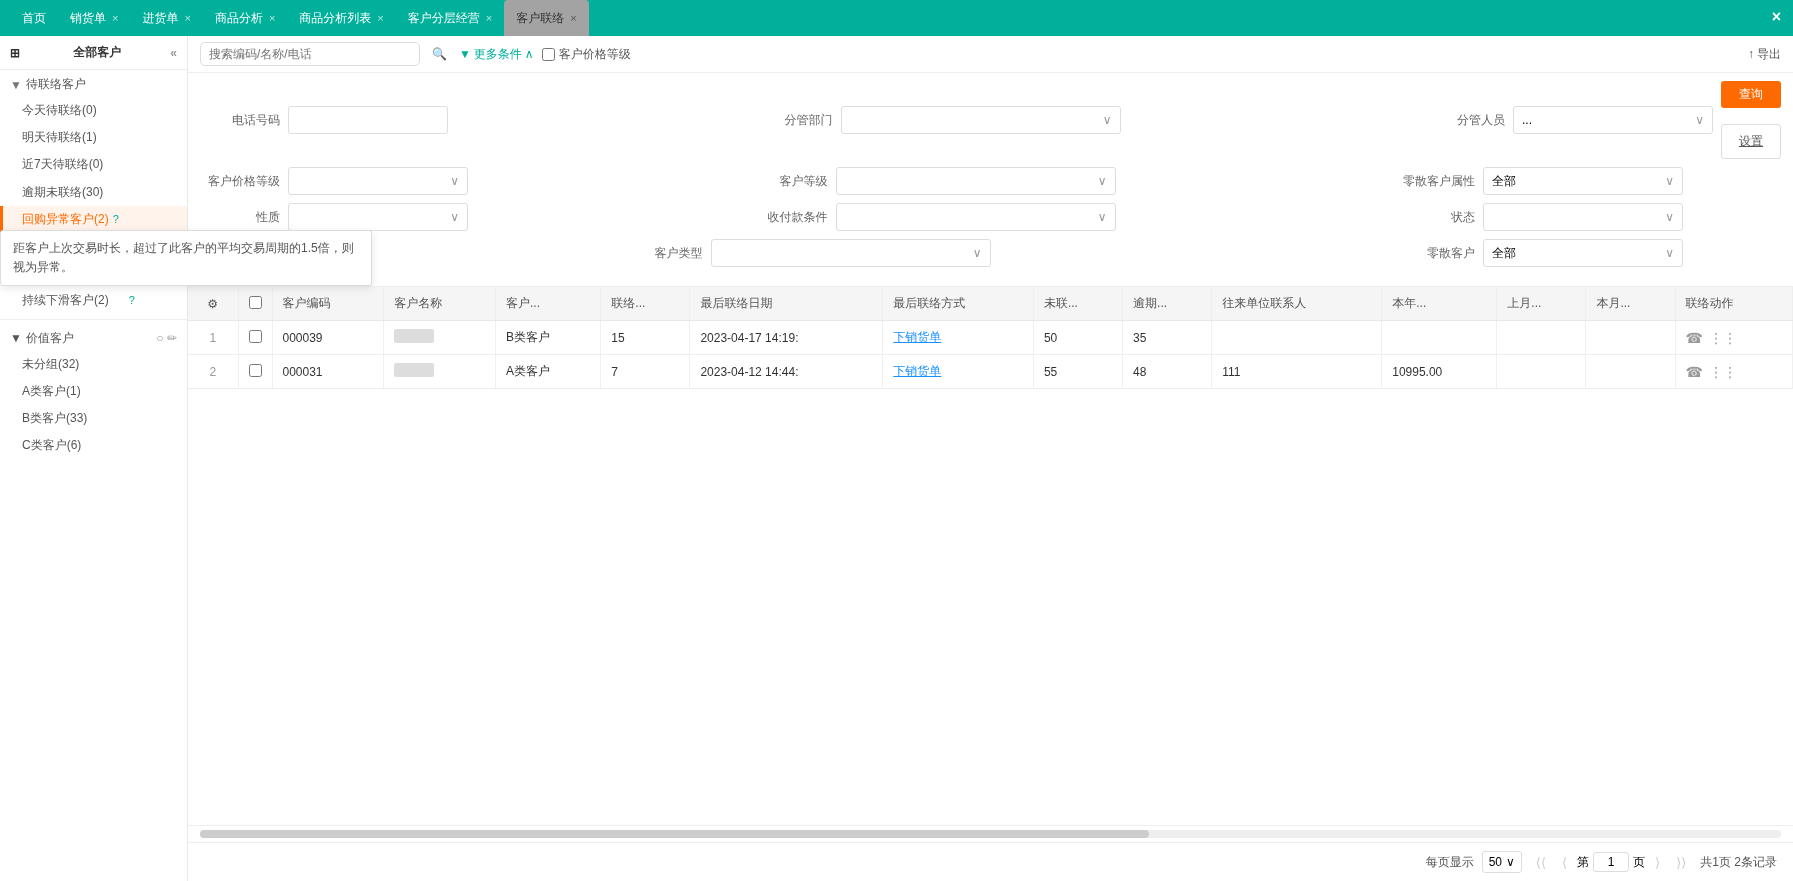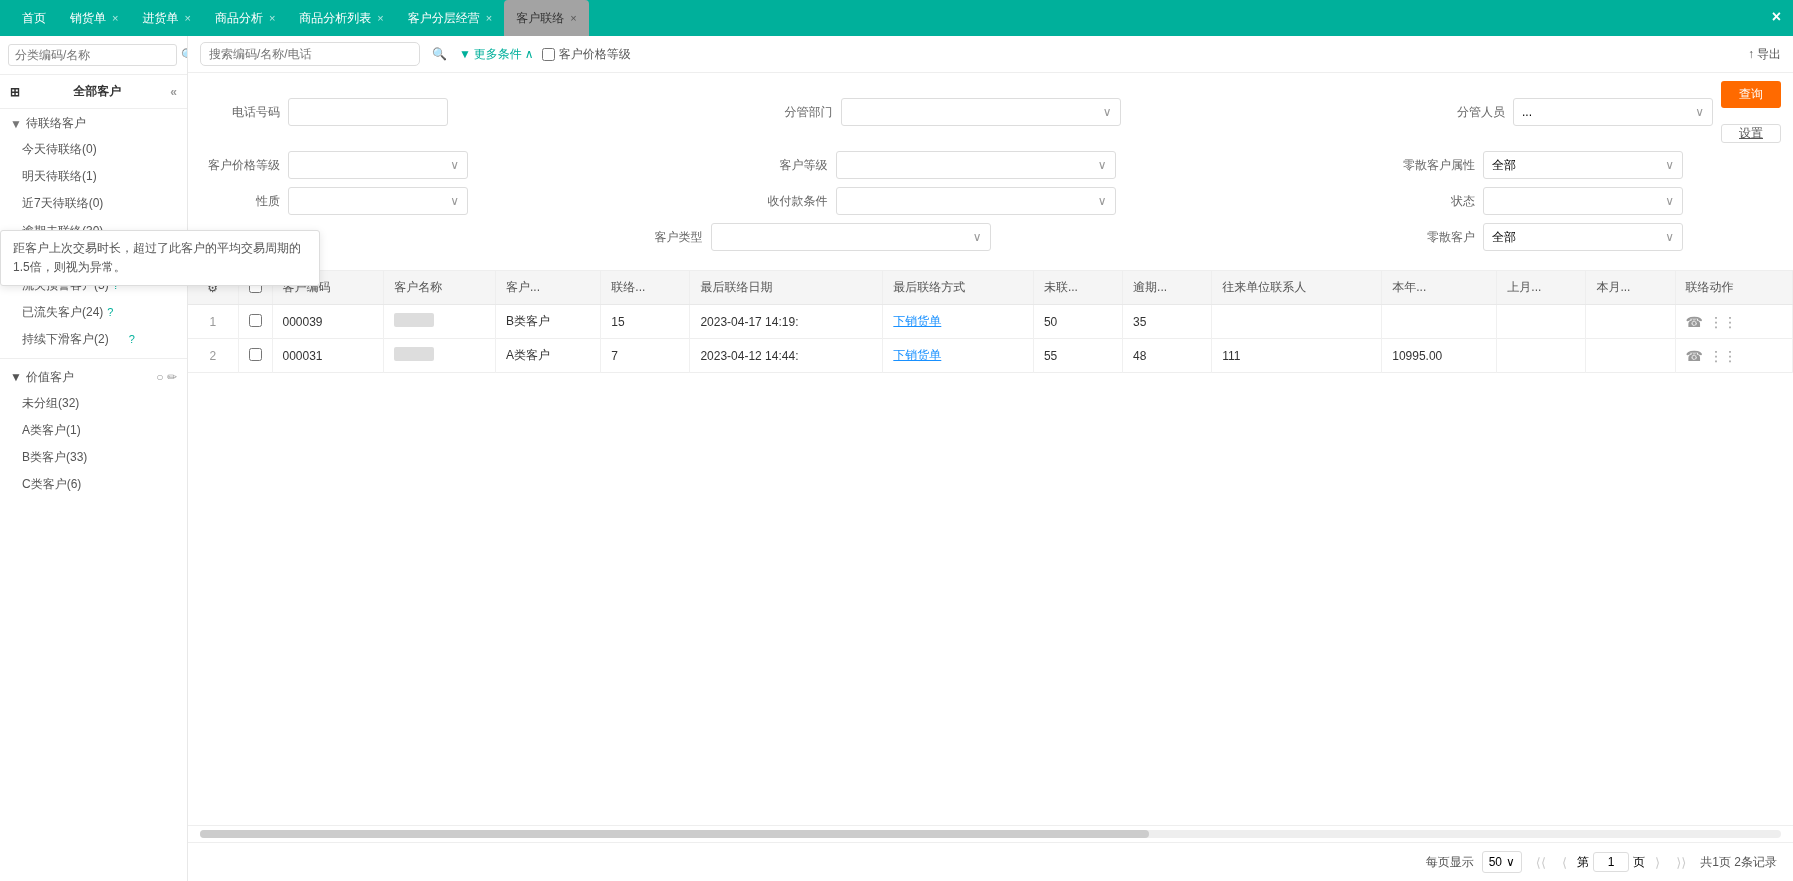--- a/index.html
+++ b/index.html
@@ -43,21 +43,21 @@
     .sidebar-group-title {
       display: flex; align-items: center; padding: 6px 10px 4px; color: #555; font-size: 12px; cursor: pointer;
     }
     .sidebar-group-title .arrow { margin-right: 4px; color: #777; }
     .sidebar-item {
       padding: 4px 10px 4px 22px; color: #555; cursor: pointer; line-height: 1.6;
     }
     .sidebar-item.active { background: #fff3eb; color: #ff6a00; border-left: 3px solid #ff6a00; padding-left: 19px; }
     .tooltip-box {
       position: absolute; left: 0; top: 230px; background: #fff; border: 1px solid #ddd;
-      padding: 8px 12px; width: 320px; z-index: 100; border-radius: 3px; color: #555;
+      padding: 8px 12px; width: 372px; z-index: 100; border-radius: 3px; color: #555;
       box-shadow: 0 2px 8px rgba(0,0,0,0.1); font-size: 12px; line-height: 1.6;
     }
     .sidebar-divider { height: 1px; background: #eee; margin: 4px 0; }
     .sidebar-group2-title {
       display: flex; align-items: center; padding: 6px 10px 4px; color: #555; font-size: 12px; cursor: pointer;
     }
 
     
     .content-area { flex: 1; display: flex; flex-direction: column; overflow: hidden; }
 
@@ -94,21 +94,21 @@
       height: 28px; background: #fff; min-width: 180px;
     }
     .filter-select-box .caret { color: #999; margin-left: 6px; }
     .filter-actions { display: flex; flex-direction: column; gap: 16px; margin-left: auto; }
     .btn-query {
       background: #ff6a00; color: #fff; border: none; border-radius: 3px;
       padding: 5px 18px; cursor: pointer; font-size: 12px; white-space: nowrap;
     }
     .btn-settings {
       background: #fff; color: #555; border: 1px solid #ddd; border-radius: 3px;
-      padding: 0 14px; cursor: pointer; font-size: 12px; text-decoration: underline;
+      padding: 8px 14px; cursor: pointer; font-size: 12px; text-decoration: underline;
     }
     .ellipsis-btn { color: #999; cursor: pointer; padding: 0 4px; }
 
     
     .table-container { flex: 1; overflow: auto; background: #fff; }
     table { width: 100%; border-collapse: collapse; }
     thead tr { background: #f5f5f5; }
     thead th {
       padding: 8px 10px; text-align: left; color: #555; font-weight: normal;
       border-bottom: 1px solid #e8e8e8; white-space: nowrap; font-size: 12px;
@@ -186,24 +186,20 @@
   <div class="nav-item active">
     <span>客户联络</span>
     <span class="close-x">×</span>
   </div>
   <div class="nav-close-btn">×</div>
 </div>
 
 <div class="main-layout">
 
   <div class="sidebar">
-    <div class="sidebar-search">
-      <input type="text" placeholder="分类编码/名称" style="">
-      <span class="search-icon">🔍</span>
-    </div>
     <div class="sidebar-section-header">
       <span style="margin-right:4px;">⊞</span>
       <span>全部客户</span>
       <span class="collapse-icon">«</span>
     </div>
 
     <div class="sidebar-group-title">
       <span class="arrow">▼</span>
       <span>待联络客户</span>
     </div>

